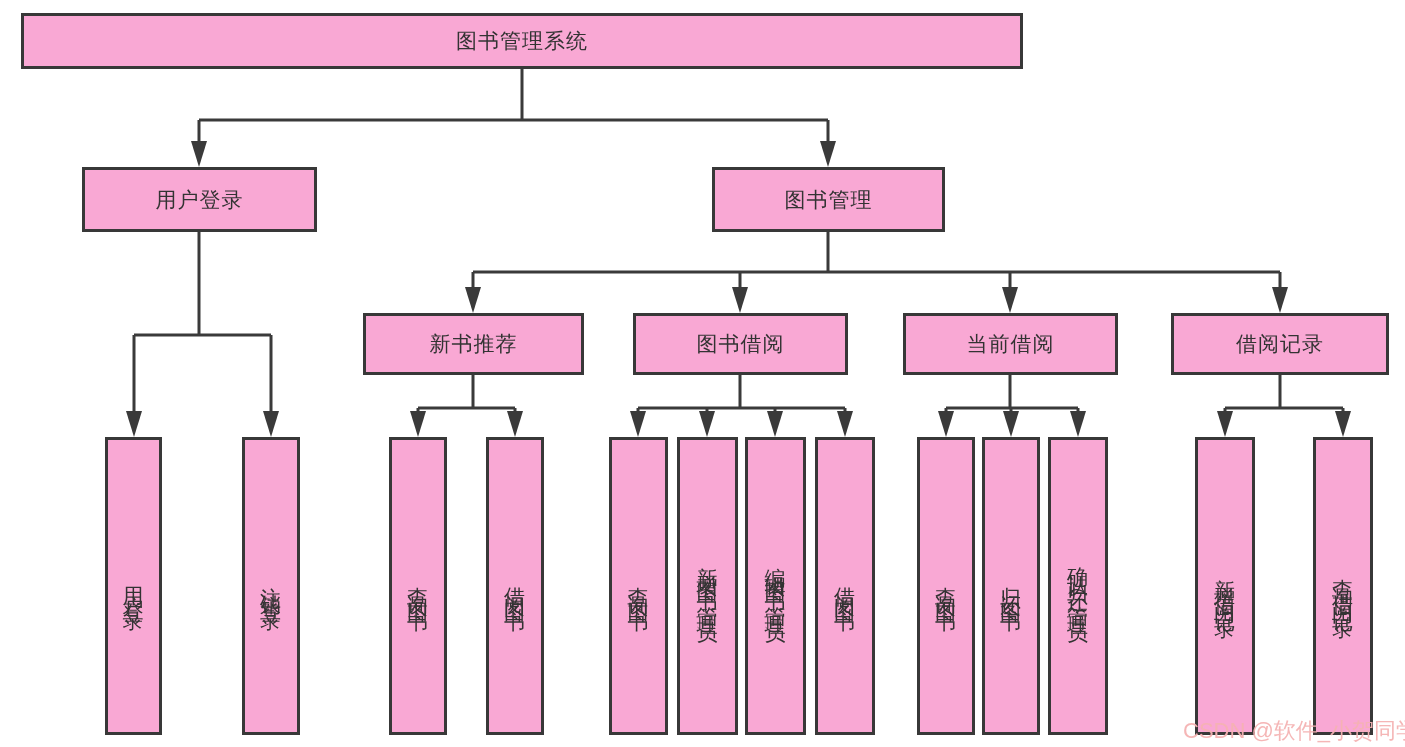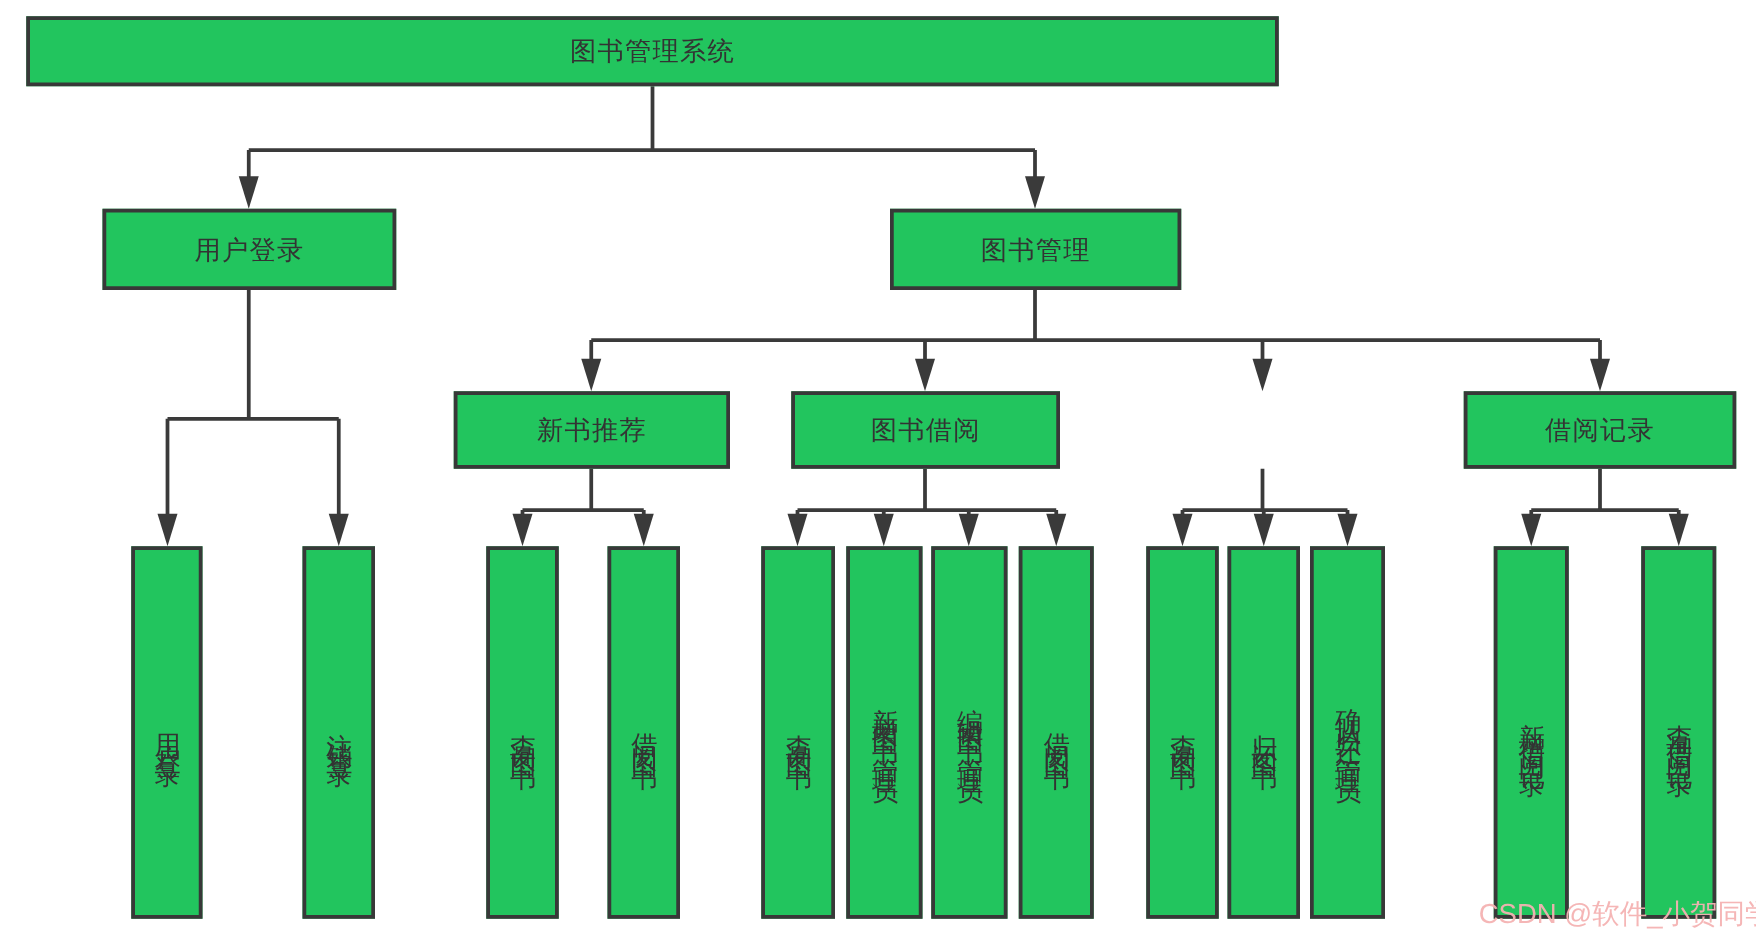--- a/index.html
+++ b/index.html
@@ -18,21 +18,21 @@
   .connectors {
     position: absolute;
     left: 0;
     top: 0;
     width: 1405px;
     height: 747px;
   }
   .node {
     position: absolute;
     box-sizing: border-box;
-    background: #22c55e;
+    background: #f9a8d4;
     border: 3px solid #383838;
     display: flex;
     align-items: center;
     justify-content: center;
     color: #333333;
     font-size: 21px;
     letter-spacing: 1px;
     text-align: center;
   }
   .node .hlabel { white-space: nowrap; }
@@ -138,20 +138,23 @@
   <div class="node" id="n-mgmt">
     <span class="hlabel">图书管理</span>
   </div>
 
   <div class="node" id="n-newrec">
     <span class="hlabel">新书推荐</span>
   </div>
   <div class="node" id="n-borrow">
     <span class="hlabel">图书借阅</span>
   </div>
+  <div class="node" id="n-curr">
+    <span class="hlabel">当前借阅</span>
+  </div>
   <div class="node" id="n-record">
     <span class="hlabel">借阅记录</span>
   </div>
 
   <div class="node leaf" id="l-user-login">
     <span class="vlabel">用户登录</span>
   </div>
   <div class="node leaf" id="l-logout">
     <span class="vlabel">注销登录</span>
   </div>

